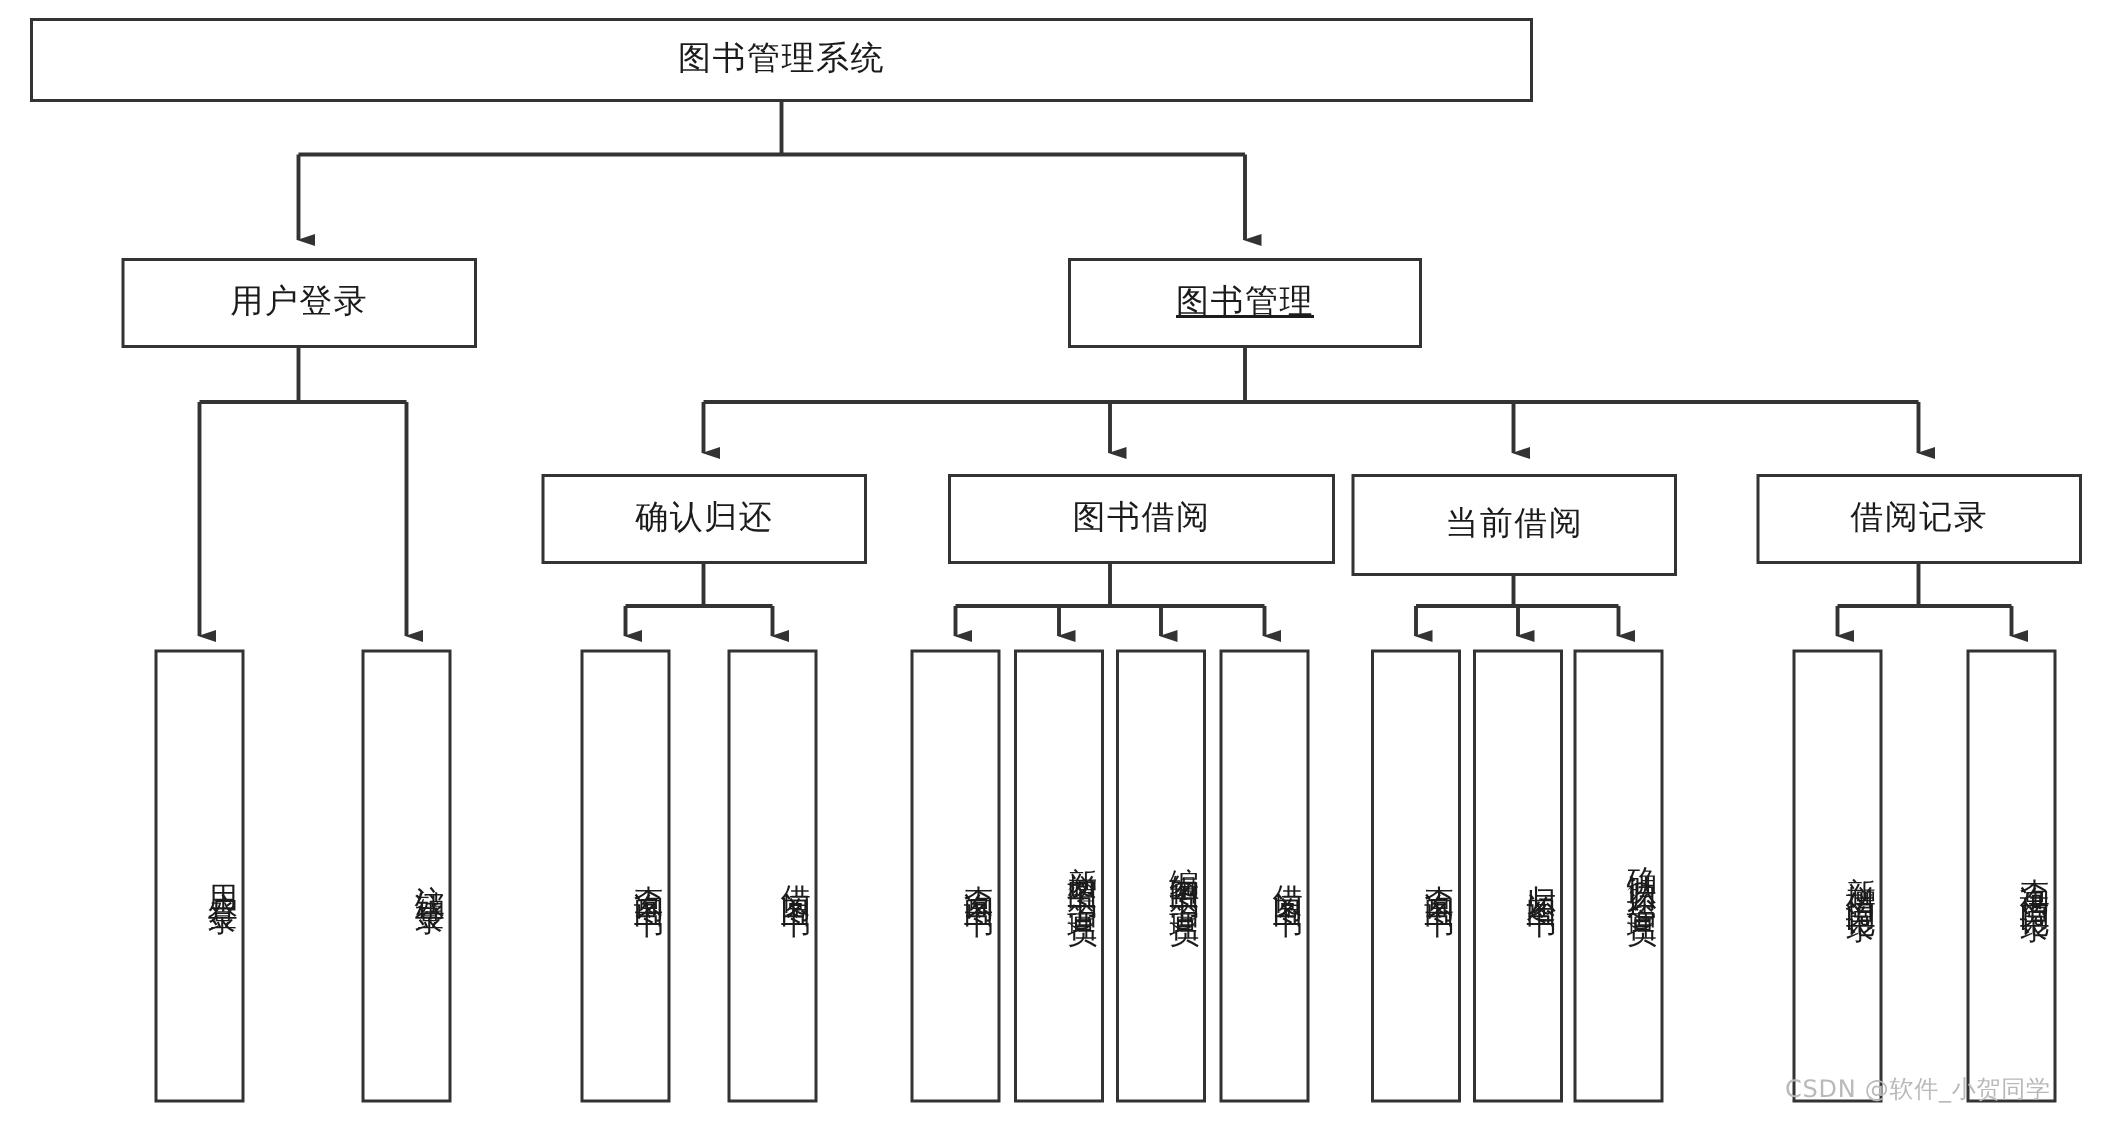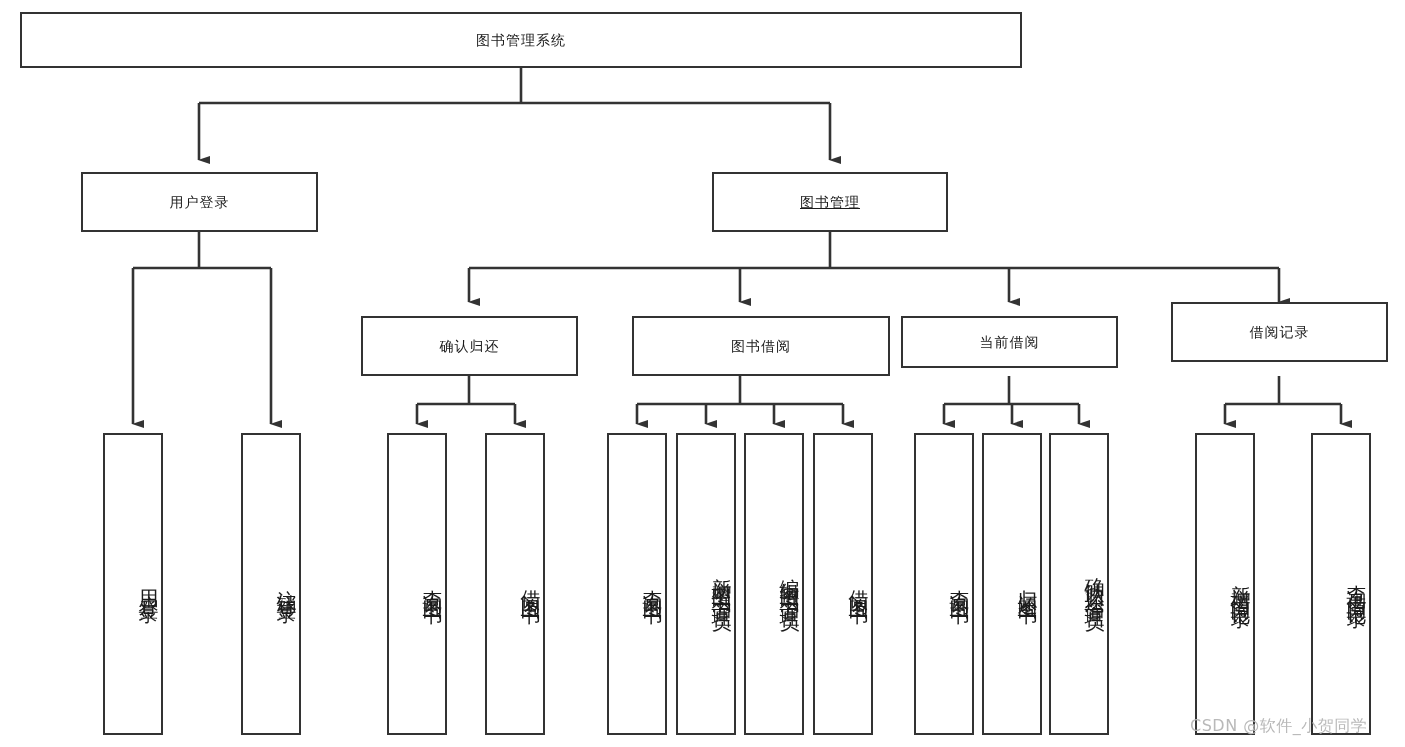--- a/index.html
+++ b/index.html
@@ -1,21 +1,21 @@
 <!DOCTYPE html>
 <html><head>
 <meta charset="utf-8">
 <style>
   html,body{margin:0;padding:0;background:#ffffff;}
   body{font-family:"DejaVu Sans","Liberation Sans",sans-serif;}
   #canvas{position:relative;width:1405px;height:747px;background:#ffffff;overflow:hidden;}
   svg.wires{position:absolute;left:0;top:0;width:1405px;height:747px;pointer-events:none;}
   .node{position:absolute;box-sizing:border-box;background:#ffffff;border:2.5px solid #333333;
         display:flex;align-items:center;justify-content:center;text-align:center;color:#1b1b1b;}
-  .node.h{font-size:14px;letter-spacing:1px;line-height:1.2;}
+  .node.h{font-size:22px;letter-spacing:1px;line-height:1.2;}
   .node.v{writing-mode:vertical-rl;text-orientation:upright;font-size:20px;
           letter-spacing:5px;line-height:1.25;padding-top:6px;padding-bottom:6px;
           align-items:flex-start;justify-content:center;}
   .node.v span{display:block;}
   .watermark{position:absolute;color:#b9b9b9;font-size:16px;letter-spacing:0.5px;
              white-space:nowrap;}
 </style>
 </head>
 <body>
 
@@ -81,24 +81,24 @@
   <div class="node h" style="left:712px;top:172px;width:236px;height:60px;text-decoration:underline;">
     <span>图书管理</span>
   </div>
 
   <div class="node h" style="left:361px;top:316px;width:217px;height:60px;">
     <span>确认归还</span>
   </div>
   <div class="node h" style="left:632px;top:316px;width:258px;height:60px;">
     <span>图书借阅</span>
   </div>
-  <div class="node h" style="left:901px;top:316px;width:217px;height:52px;">
+  <div class="node h" style="left:901px;top:316px;width:217px;height:68px;">
     <span>当前借阅</span>
   </div>
-  <div class="node h" style="left:1171px;top:302px;width:217px;height:60px;">
+  <div class="node h" style="left:1171px;top:316px;width:217px;height:60px;">
     <span>借阅记录</span>
   </div>
 
   <div class="node v" style="left:103px;top:433px;width:60px;height:302px;">
     <span>用户登录</span>
   </div>
   <div class="node v" style="left:241px;top:433px;width:60px;height:302px;">
     <span>注销登录</span>
   </div>
 

